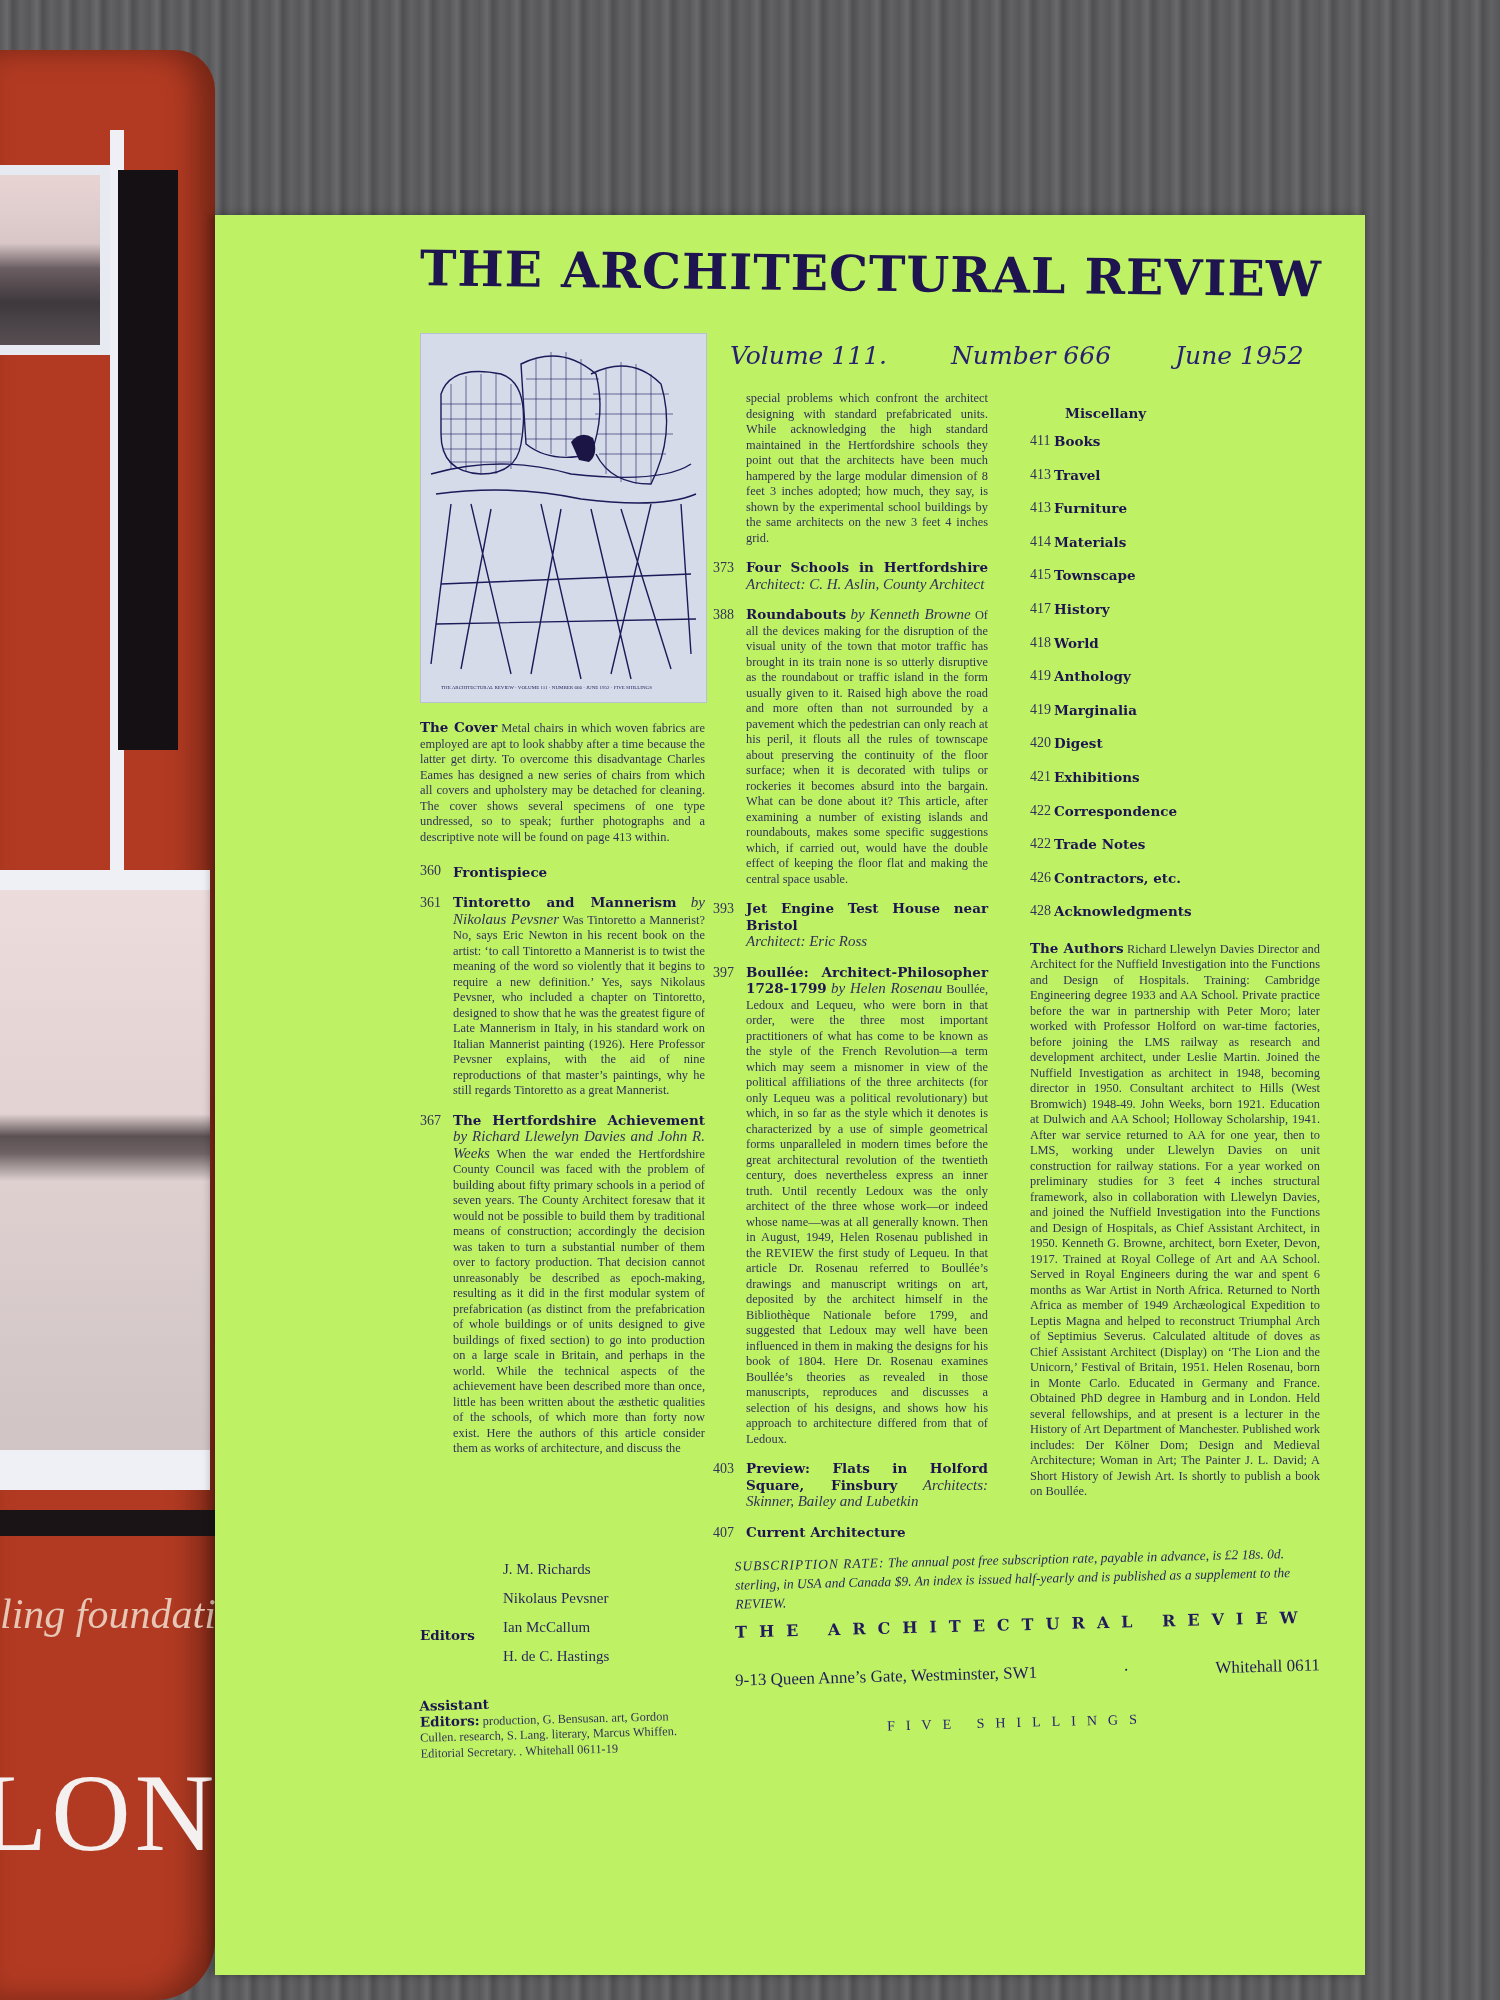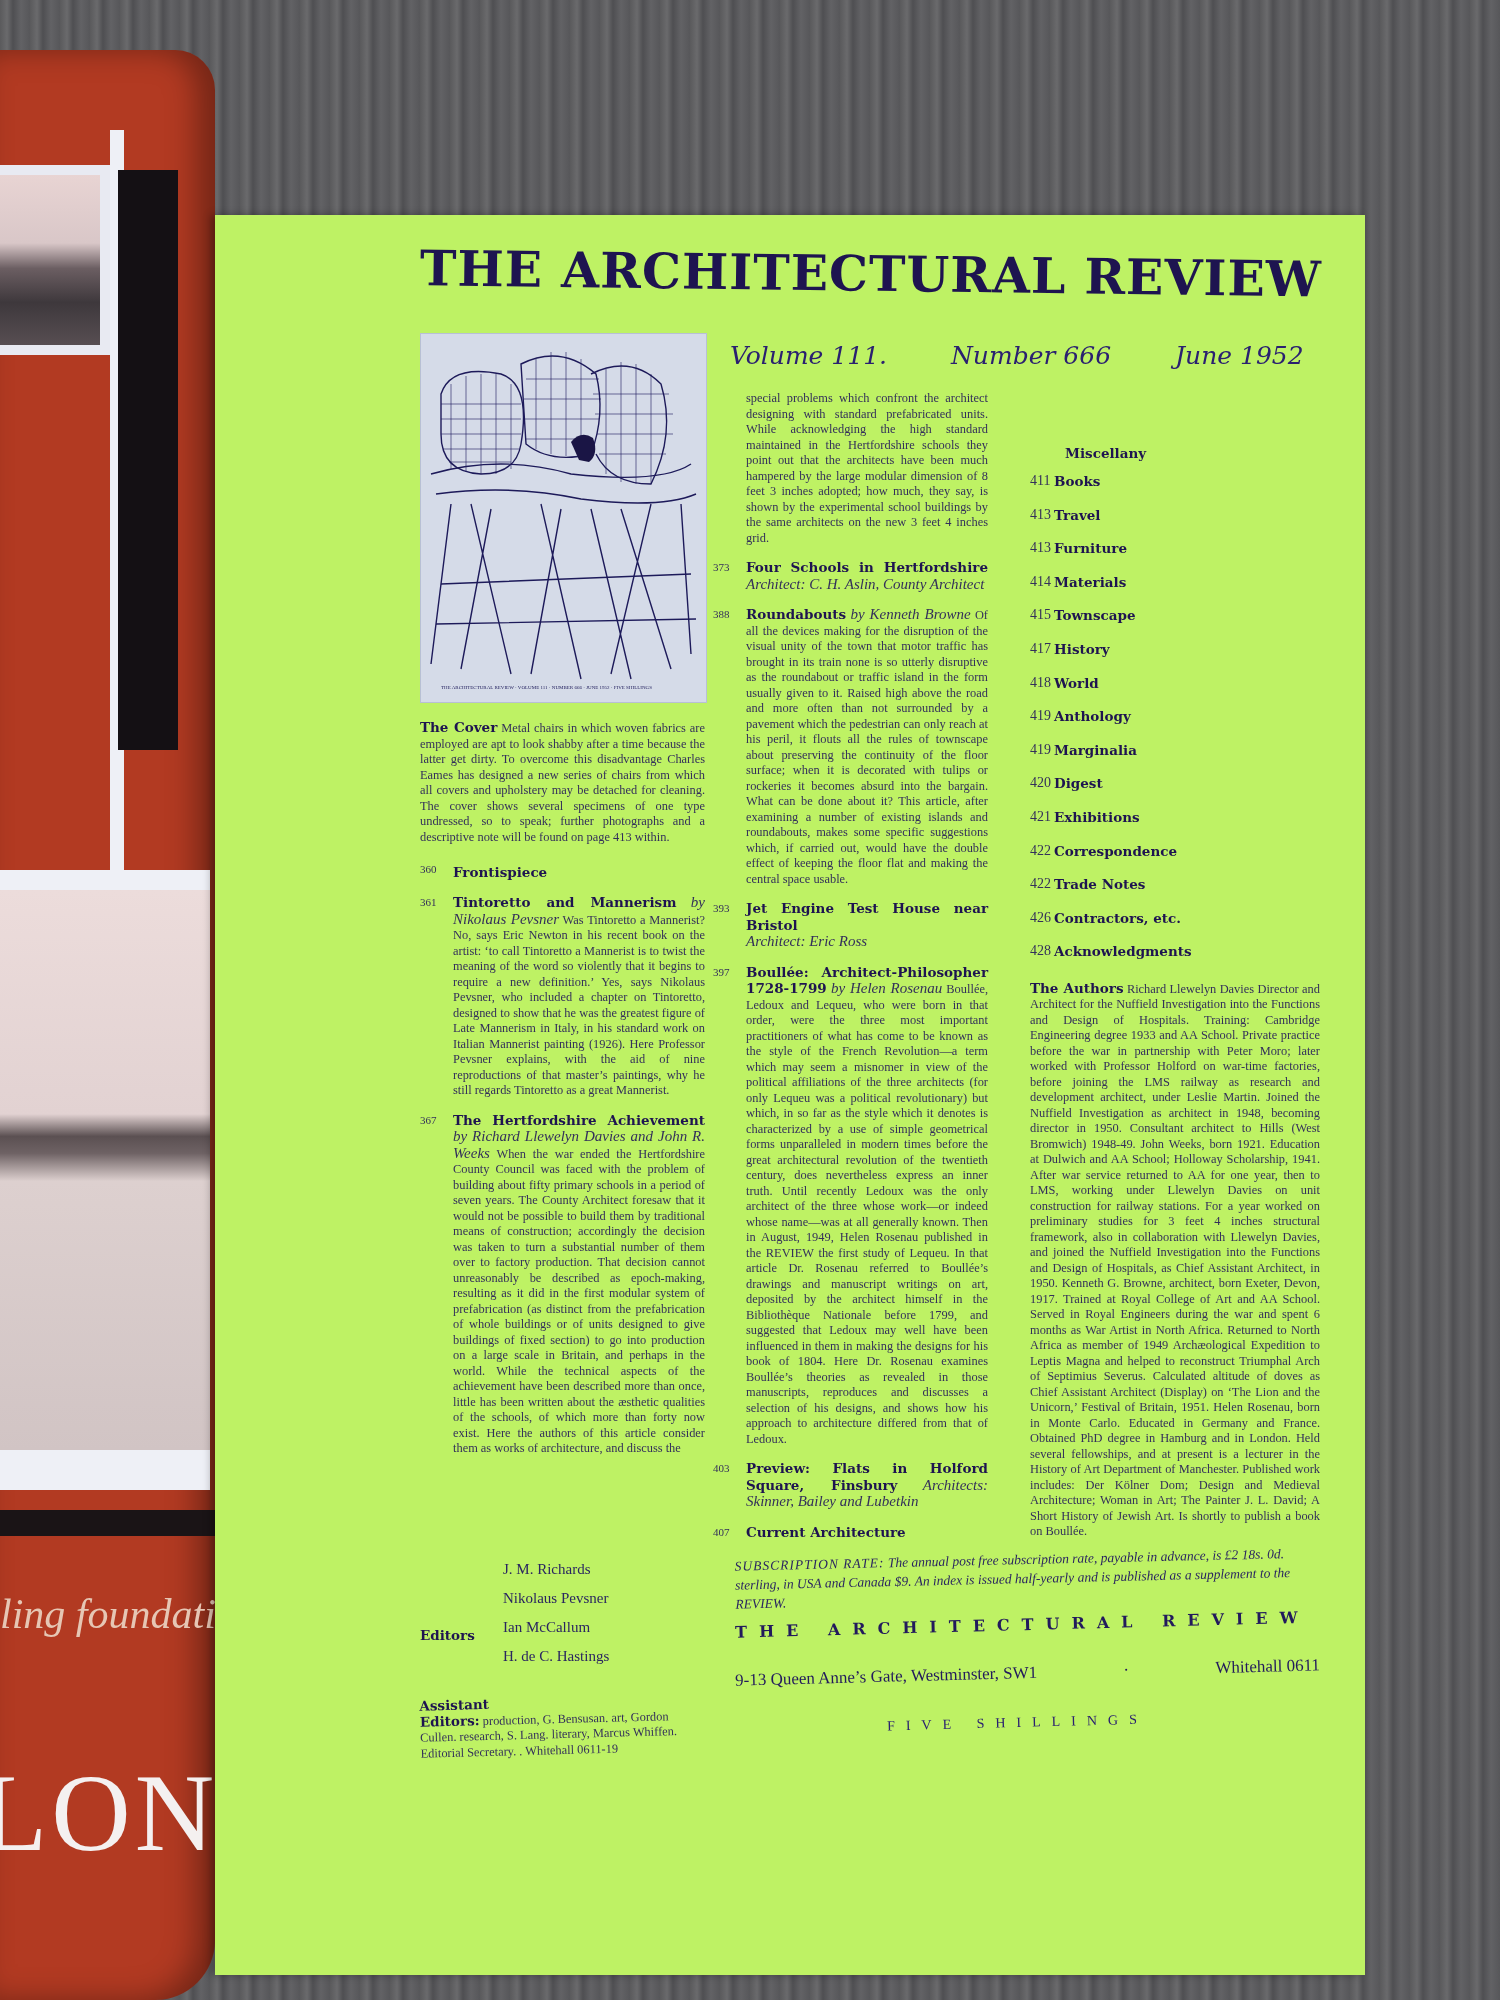--- a/index.html
+++ b/index.html
@@ -34,23 +34,23 @@
   .masthead { position:absolute; left:205px; top:30px; width:930px; font-family:"DejaVu Serif",serif; font-weight:bold; font-size:49px; color:#1e1450; letter-spacing:1px; white-space:nowrap; transform:rotate(0.7deg); }
   .volume-line { position:absolute; left:515px; top:126px; font-style:italic; font-size:25px; color:#2a2070; white-space:nowrap; font-family:"DejaVu Serif",serif; }
   .volume-line span { margin-right:56px; }
   .cover-img { position:absolute; left:205px; top:118px; width:285px; height:368px; background:#d5dbe8; border:1px solid #b8c0d4; overflow:hidden; }
   .cover-img svg { width:100%; height:100%; }
   .small { font-size:12.4px; line-height:15.5px; text-align:justify; color:#33305a; }
   .bold-h { font-family:"DejaVu Serif",serif; font-weight:bold; font-size:13.5px; color:#1e1450; }
   .it { font-style:italic; font-size:15px; }
   .col1 { position:absolute; left:205px; top:505px; width:285px; }
   .col2 { position:absolute; left:498px; top:176px; width:275px; }
-  .col3 { position:absolute; left:815px; top:190px; width:290px;margin-top:40px; }
+  .col3 { position:absolute; left:815px; top:190px; width:290px; }
   .entry { position:relative; padding-left:33px; margin-bottom:14px; }
-  .entry .num { position:absolute; left:0; top:0; font-size:11px; color:#33305a; }
+  .entry .num { position:absolute; left:0; top:0; font-size:14px; color:#33305a; }
   .cover-block { margin-bottom:18px; }
   .misc-head { margin-left:35px; margin-bottom:12px; }
   .misc-item { display:flex; gap:0; height:33.6px; align-items:flex-start; font-size:14px; }
   .misc-item .num { width:24px; color:#33305a; }
   .authors { margin-top:4px; }
   .editors { position:absolute; left:205px; top:1340px; width:300px; }
   .ed-label { position:absolute; left:0; top:72px; }
   .ed-names { position:absolute; left:83px; top:0; font-size:15px; line-height:29px; color:#2a2660; }
   .asst { position:absolute; left:205px; top:1480px; width:285px; transform:rotate(-1.5deg); }
   .subscription { position:absolute; left:520px; top:1335px; width:585px; font-style:italic; font-size:13.5px; line-height:19px; color:#2a2660; transform:rotate(-1.3deg); }

